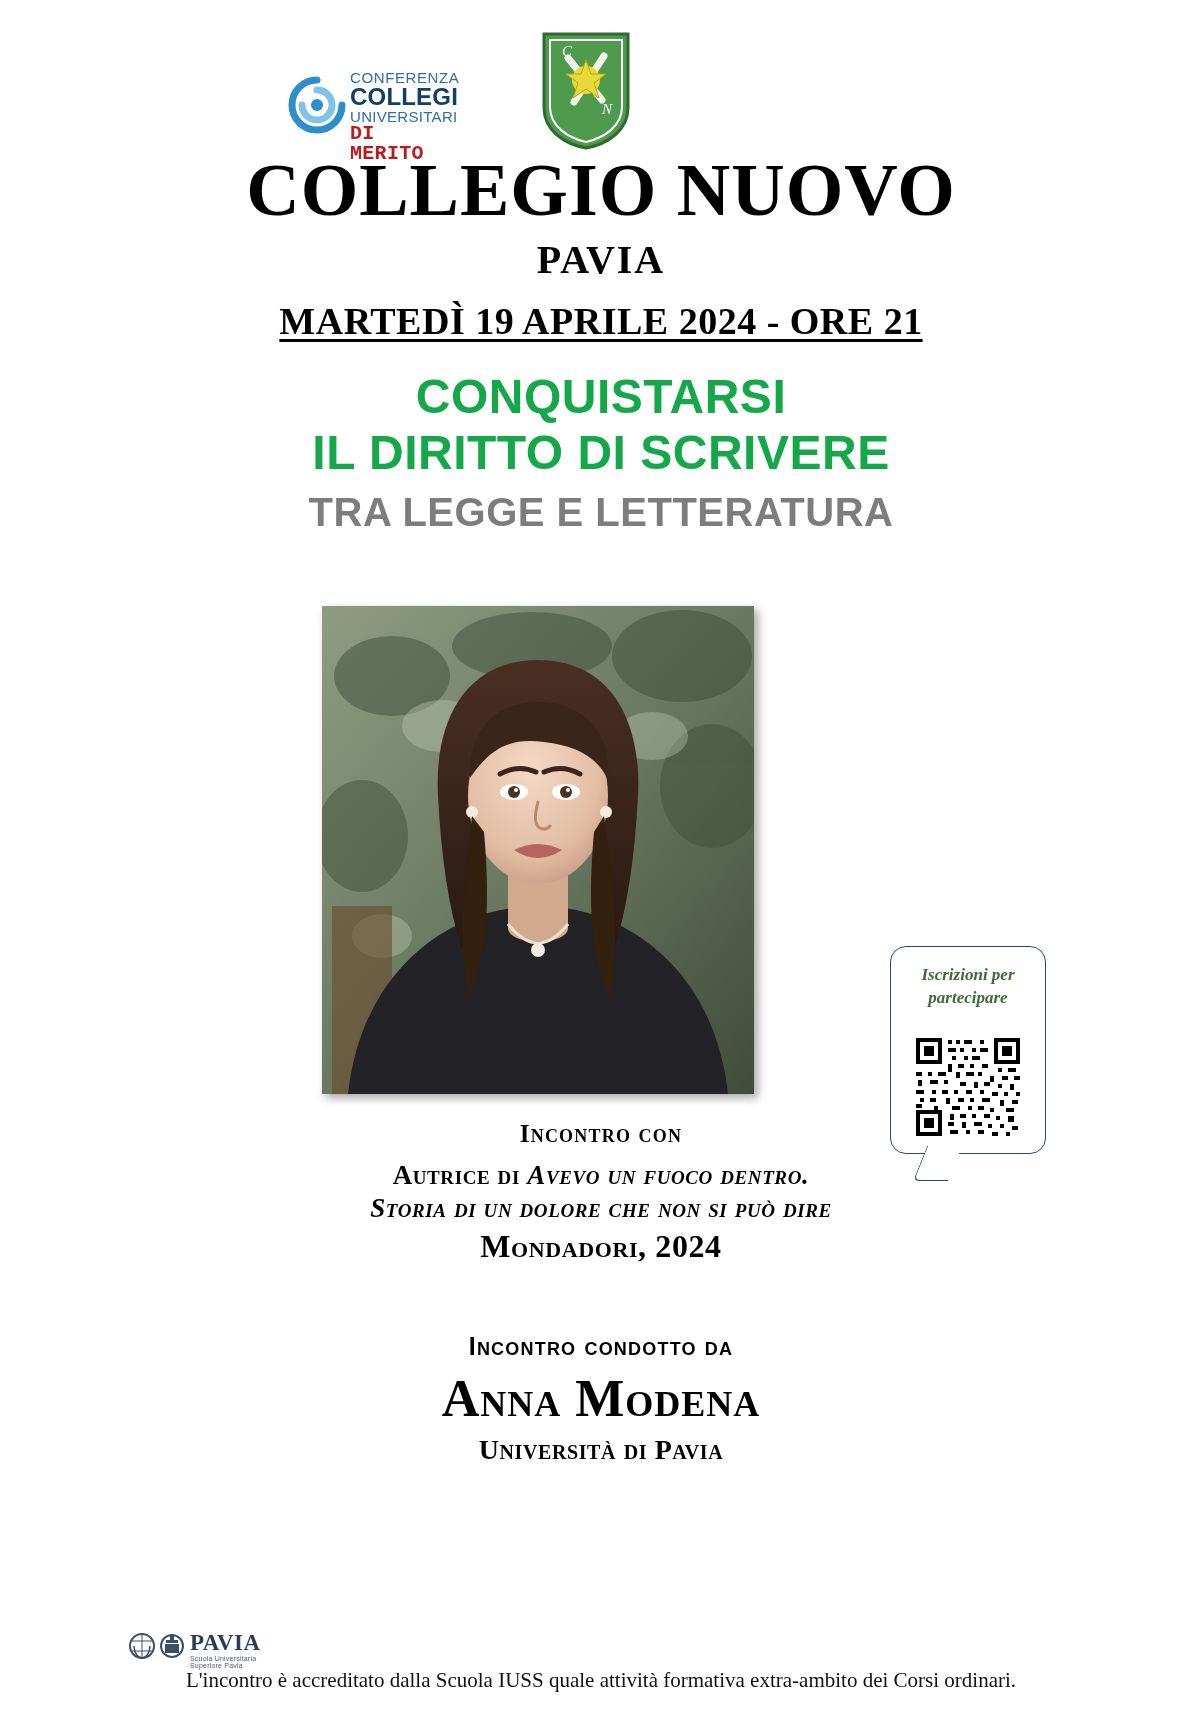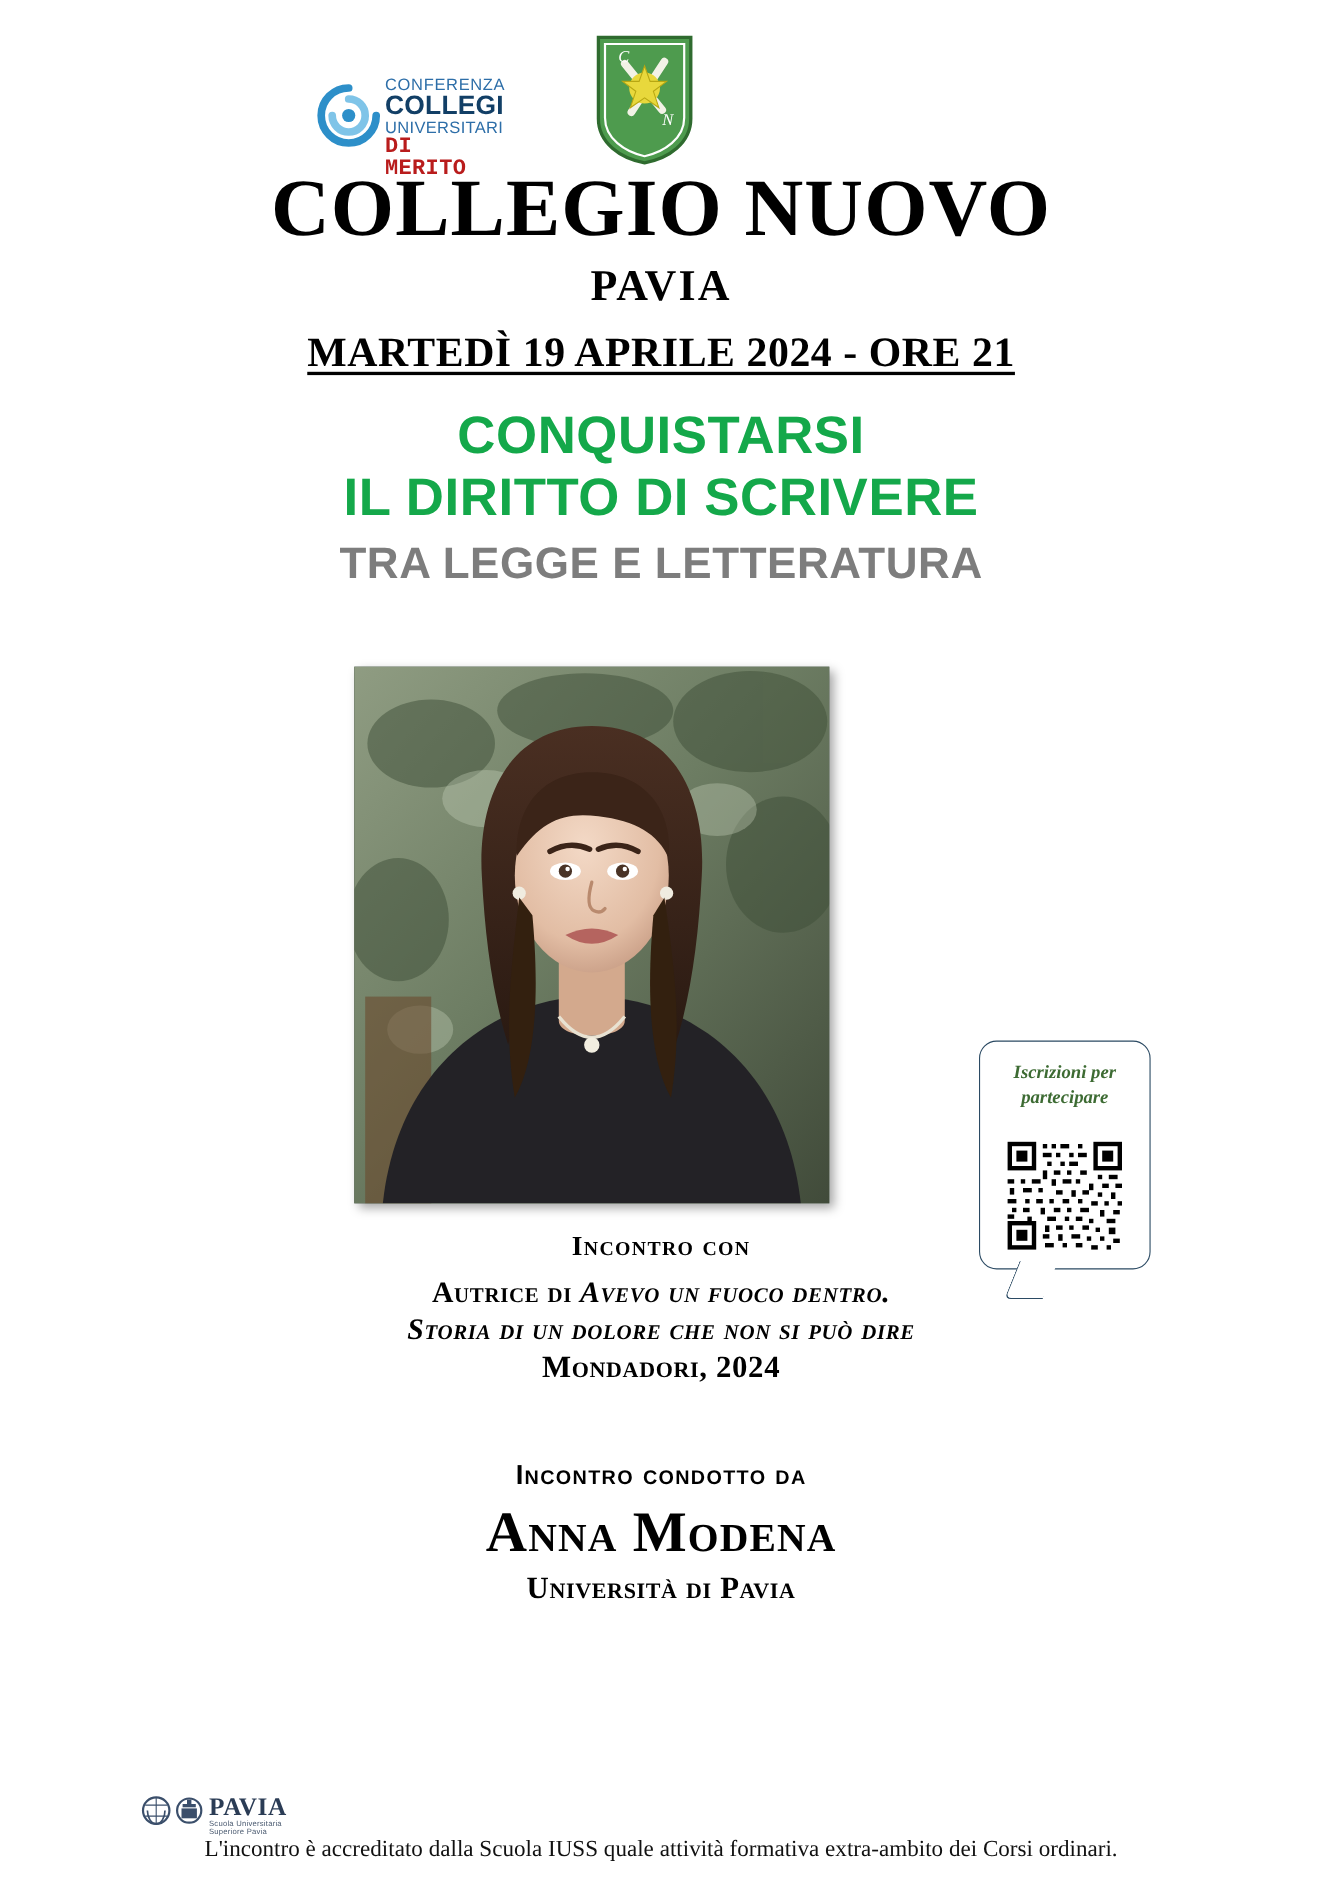--- a/index.html
+++ b/index.html
@@ -237,21 +237,21 @@
     font-weight: bold;
     font-style: italic;
     font-size: 27px;
     font-variant: small-caps;
     letter-spacing: 0.6px;
     margin-top: 2px;
   }
   .publisher {
     font-family: "Liberation Serif", serif;
     font-weight: bold;
-    font-size: 28px;
+    font-size: 32px;
     font-variant: small-caps;
     letter-spacing: 0.6px;
     margin-top: 4px;
   }
   .moderator-intro {
     font-family: Liberation Sans, sans-serif;
     font-weight: bold;
     font-size: 25px;
     font-variant: small-caps;
     letter-spacing: 1.2px;

